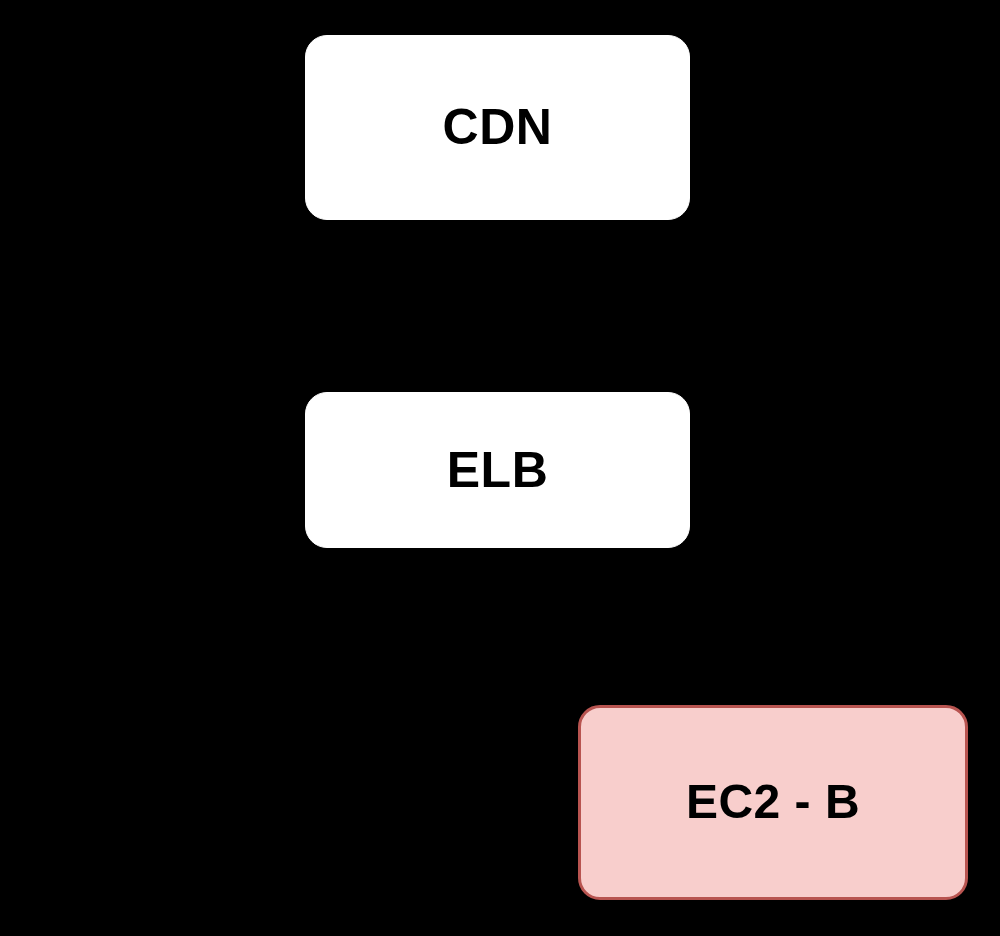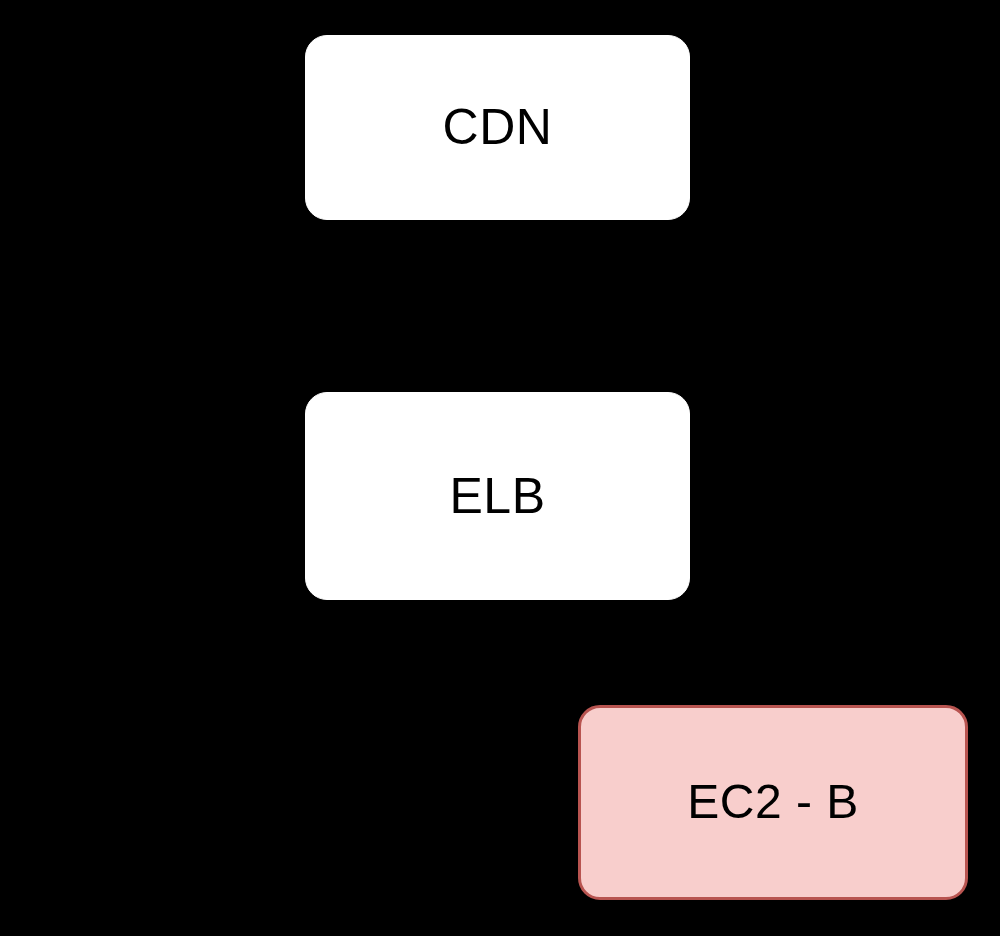--- a/index.html
+++ b/index.html
@@ -19,21 +19,21 @@
     overflow: hidden;
   }
   .node {
     position: absolute;
     box-sizing: border-box;
     display: flex;
     align-items: center;
     justify-content: center;
     text-align: center;
     border-radius: 22px;
-    font-weight: normal;
+    font-weight: bold;
     letter-spacing: 0.5px;
     line-height: 1.1;
     user-select: none;
   }
   .node-label {
     display: block;
     white-space: nowrap;
   }
 
   
@@ -46,21 +46,21 @@
     border: 1px solid #ffffff;
     color: #000000;
     font-size: 50px;
   }
 
   
   #node-elb {
     left: 305px;
     top: 392px;
     width: 385px;
-    height: 208px;
+    height: 156px;
     background: #ffffff;
     border: 1px solid #ffffff;
     color: #000000;
     font-size: 50px;
   }
 
   
   #node-ec2a {
     left: 32px;
     top: 705px;

